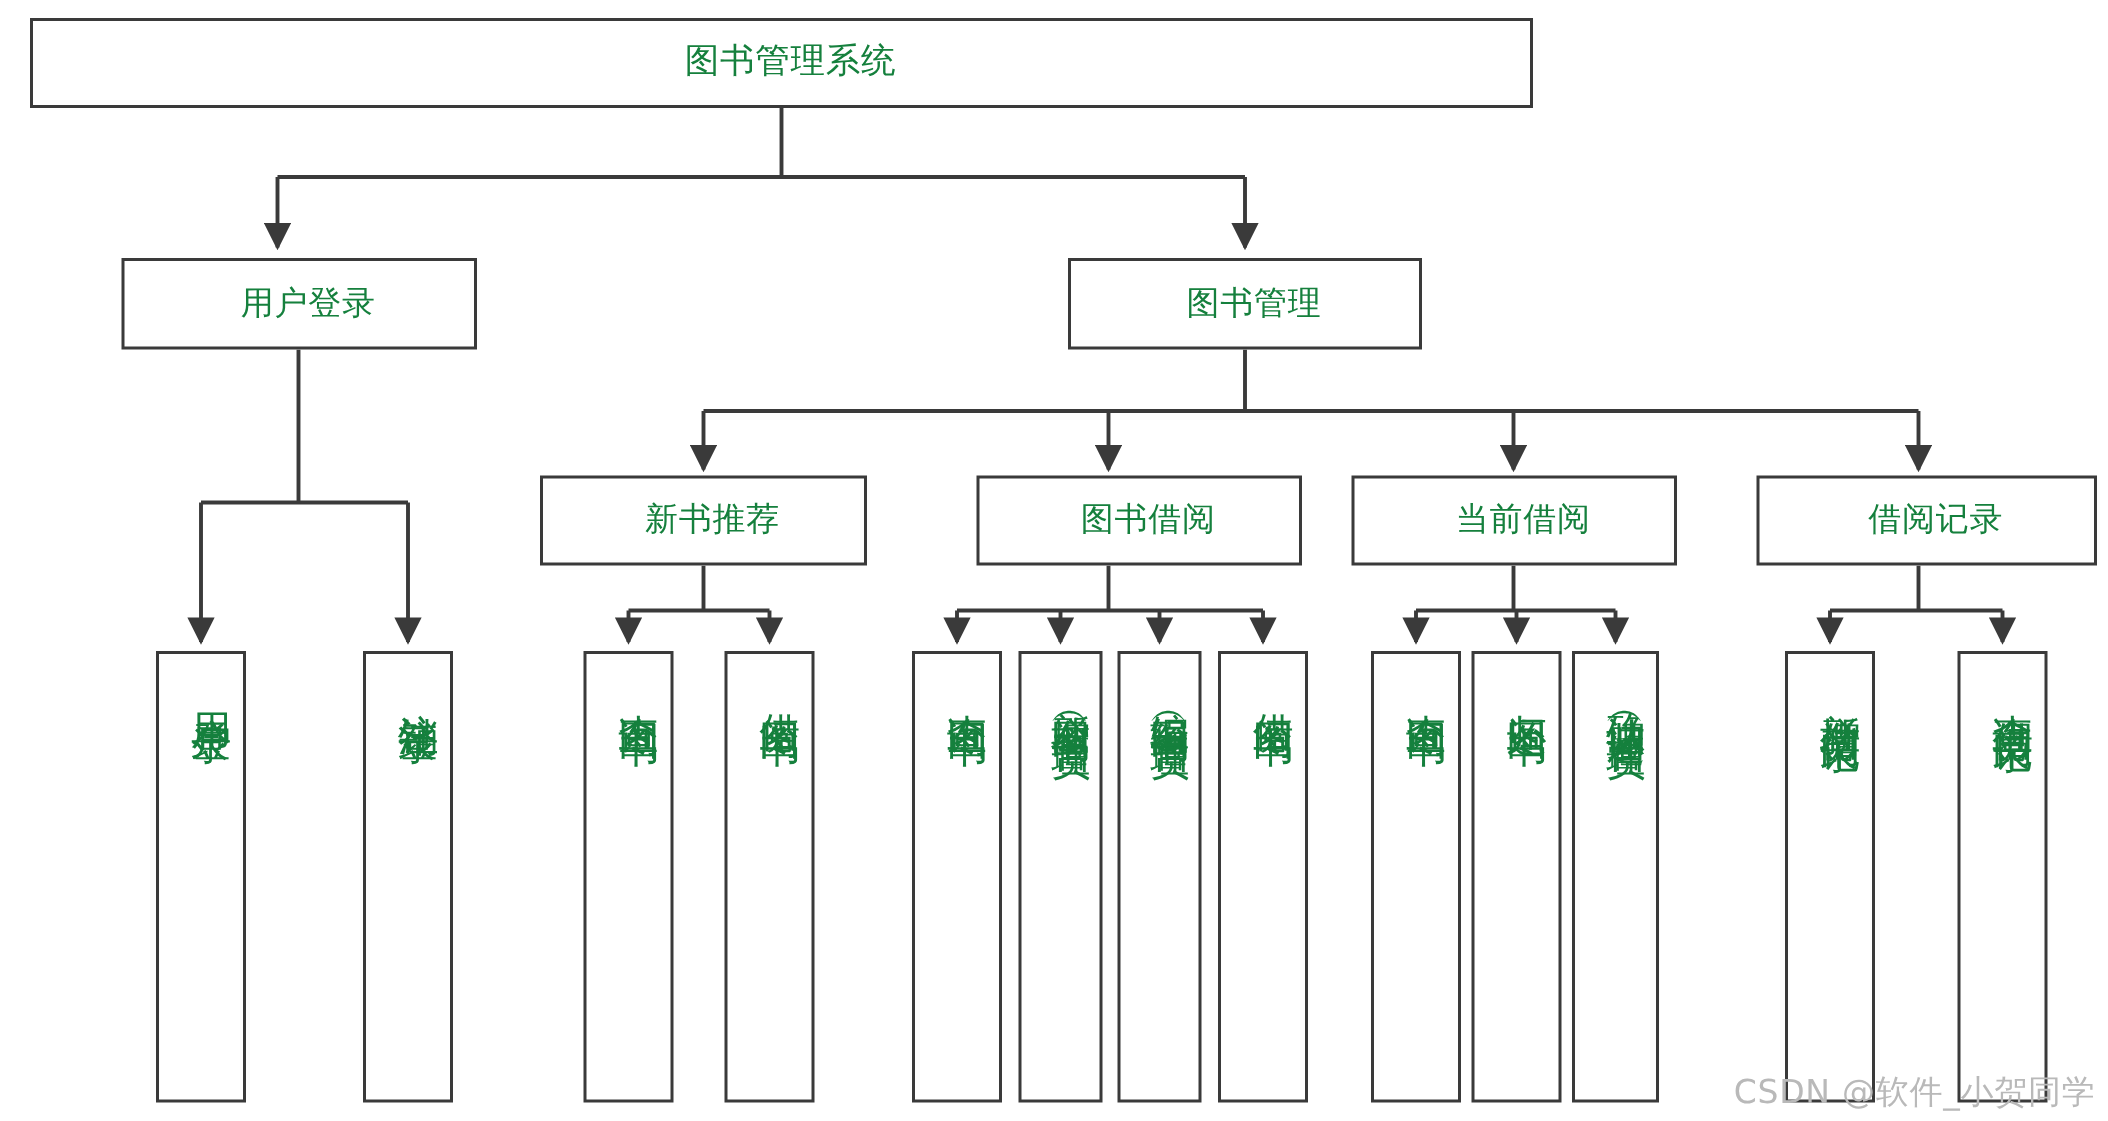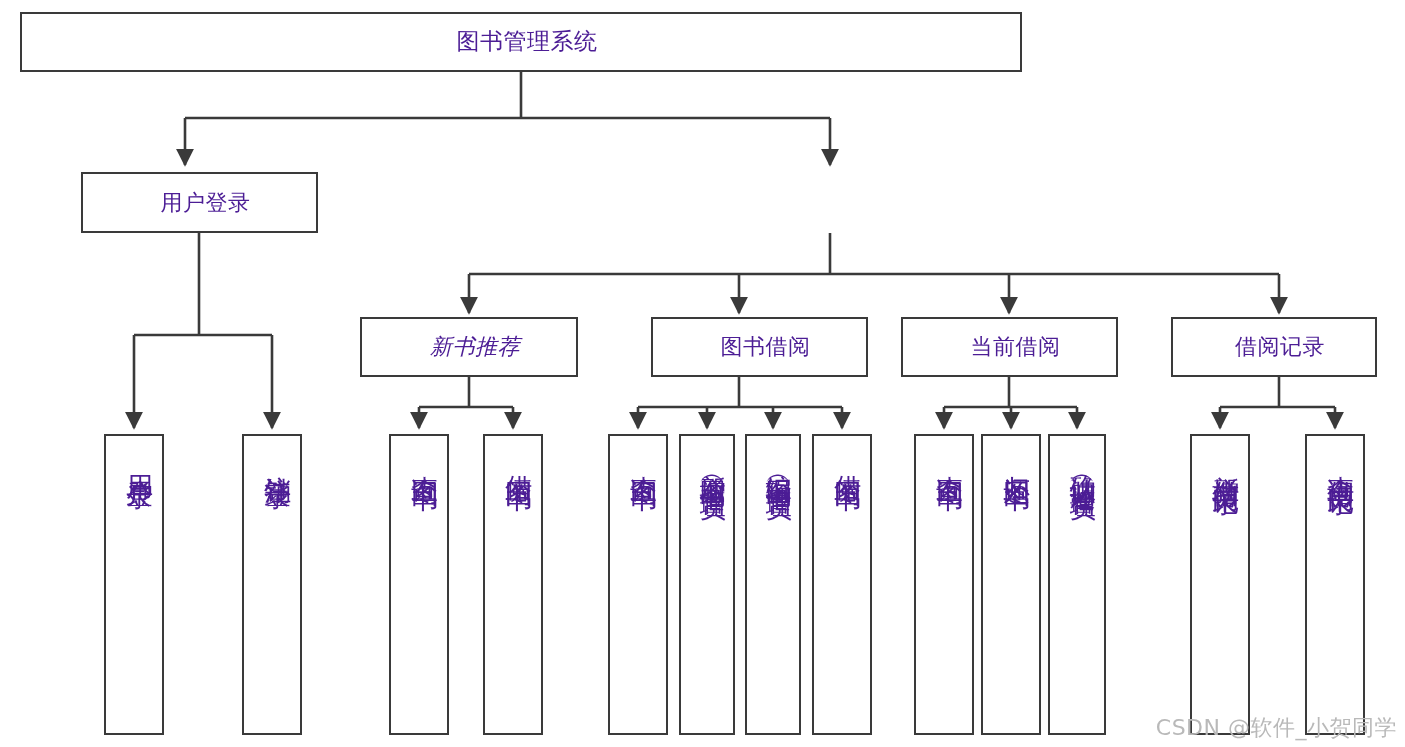--- a/index.html
+++ b/index.html
@@ -22,21 +22,21 @@
     pointer-events:none;
   }
   .node{
     position:absolute;
     box-sizing:border-box;
     background:#ffffff;
     border:2px solid #3a3a3a;
     display:flex;
     align-items:center;
     justify-content:center;
-    color:#4c1d95;
+    color:#15803d;
     z-index:2;
     padding-left:12px;
   }
   .node .lbl{
     display:block;
     text-align:center;
     line-height:1.18;
     letter-spacing:0.5px;
     white-space:nowrap;
   }
@@ -128,34 +128,37 @@
   </svg>
 
   <div class="node root" style="left:20px; top:12px; width:1002px; height:60px;">
     <span class="lbl">图书管理系统</span>
   </div>
 
   <div class="node hbox" style="left:81px; top:172px; width:237px; height:61px;">
     <span class="lbl">用户登录</span>
   </div>
 
-
-  <div class="node hbox" style="left:360px; top:317px; width:218px; height:60px;font-style:italic;">
+  <div class="node hbox" style="left:712px; top:172px; width:236px; height:61px;">
+    <span class="lbl">图书管理</span>
+  </div>
+
+  <div class="node hbox" style="left:360px; top:317px; width:218px; height:60px;">
     <span class="lbl">新书推荐</span>
   </div>
 
   <div class="node hbox" style="left:631px; top:317px; width:217px; height:60px;margin-left:20px;">
     <span class="lbl">图书借阅</span>
   </div>
 
   <div class="node hbox" style="left:901px; top:317px; width:217px; height:60px;">
     <span class="lbl">当前借阅</span>
   </div>
 
-  <div class="node hbox" style="left:1171px; top:317px; width:206px; height:60px;">
+  <div class="node hbox" style="left:1171px; top:317px; width:227px; height:60px;">
     <span class="lbl">借阅记录</span>
   </div>
 
   <div class="node leaf" style="left:104px; top:434px; width:60px; height:301px;">
     <span class="lbl">用户登录</span>
   </div>
 
   <div class="node leaf" style="left:242px; top:434px; width:60px; height:301px;">
     <span class="lbl">注销登录</span>
   </div>

